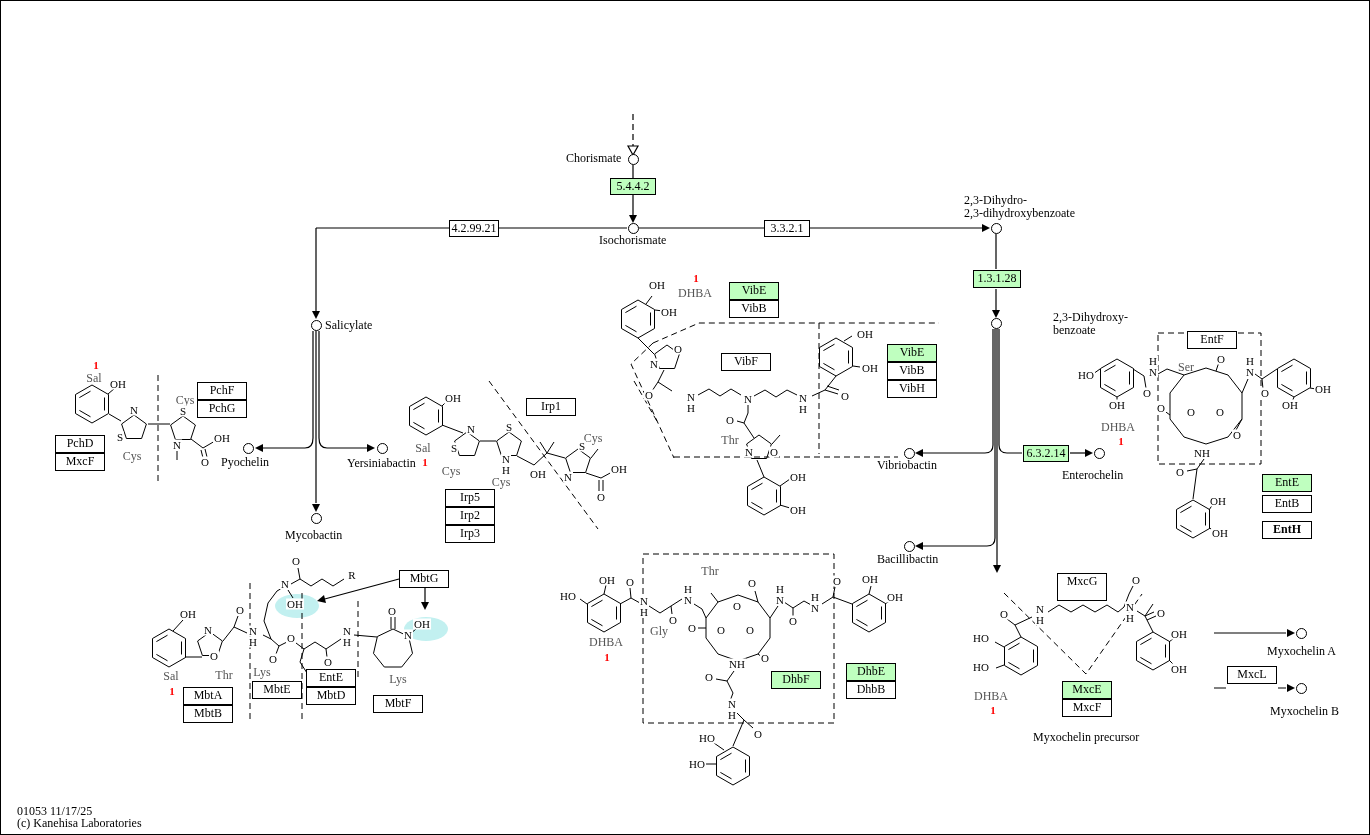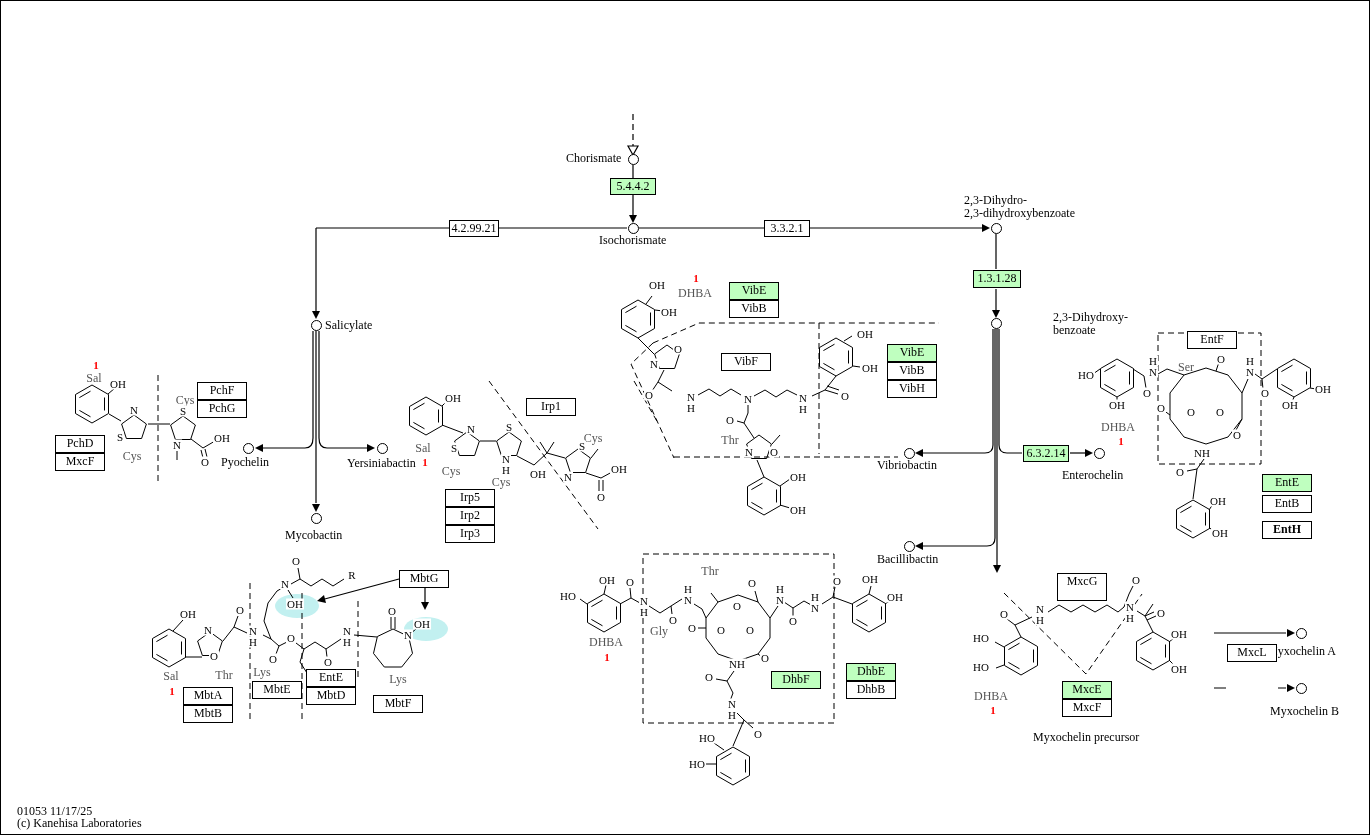--- a/index.html
+++ b/index.html
@@ -178,21 +178,21 @@
       <div class="ebox" style="left: 251px; top: 680px; width: 50px; height: 18px; line-height: 15px;">MbtE</div>
       <div class="ebox" style="left: 305px; top: 668px; width: 50px; height: 18px; line-height: 15px;">EntE</div>
       <div class="ebox" style="left: 305px; top: 686px; width: 50px; height: 18px; line-height: 15px;">MbtD</div>
       <div class="ebox" style="left: 372px; top: 694px; width: 50px; height: 18px; line-height: 15px;">MbtF</div>
       <div class="ebox green" style="left: 770px; top: 670px; width: 50px; height: 18px; line-height: 15px;">DhbF</div>
       <div class="ebox green" style="left: 845px; top: 662px; width: 50px; height: 18px; line-height: 15px;">DhbE</div>
       <div class="ebox" style="left: 845px; top: 680px; width: 50px; height: 18px; line-height: 15px;">DhbB</div>
       <div class="ebox" style="left: 1056px; top: 572px; width: 50px; height: 28px; line-height: 15px;">MxcG</div>
       <div class="ebox green" style="left: 1061px; top: 680px; width: 50px; height: 18px; line-height: 15px;">MxcE</div>
       <div class="ebox" style="left: 1061px; top: 698px; width: 50px; height: 18px; line-height: 15px;">MxcF</div>
-      <div class="ebox" style="left: 1226px; top: 643px; width: 50px; height: 18px; line-height: 15px;">MxcL</div>
+      <div class="ebox" style="left: 1226px; top: 665px; width: 50px; height: 18px; line-height: 15px;">MxcL</div>
       <div class="clabel" style="left: 565px; top: 151px;">Chorismate</div>
       <div class="node" style="left: 626.5px; top: 152.5px;"></div>
       <div class="clabel" style="left: 598px; top: 233px;">Isochorismate</div>
       <div class="node" style="left: 626.5px; top: 221.5px;"></div>
       <div class="clabel" style="left: 324px; top: 318px;">Salicylate</div>
       <div class="node" style="left: 309.5px; top: 318.5px;"></div>
       <div class="clabel" style="left: 963px; top: 193px;">2,3-Dihydro-
 2,3-dihydroxybenzoate</div>
       <div class="node" style="left: 989.5px; top: 221.5px;"></div>
       <div class="clabel" style="left: 1052px; top: 310px;">2,3-Dihydroxy-

